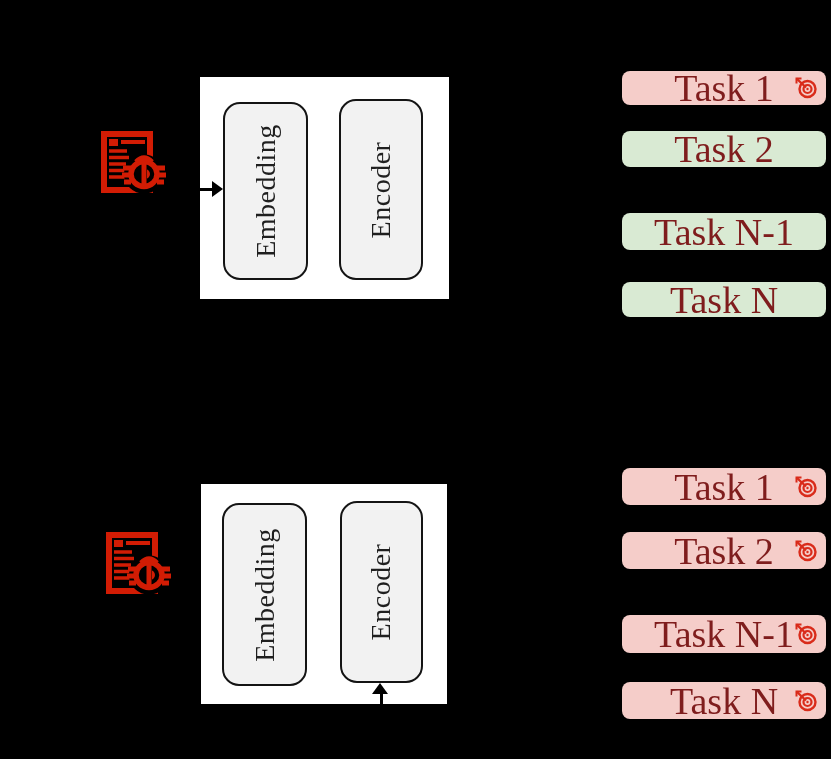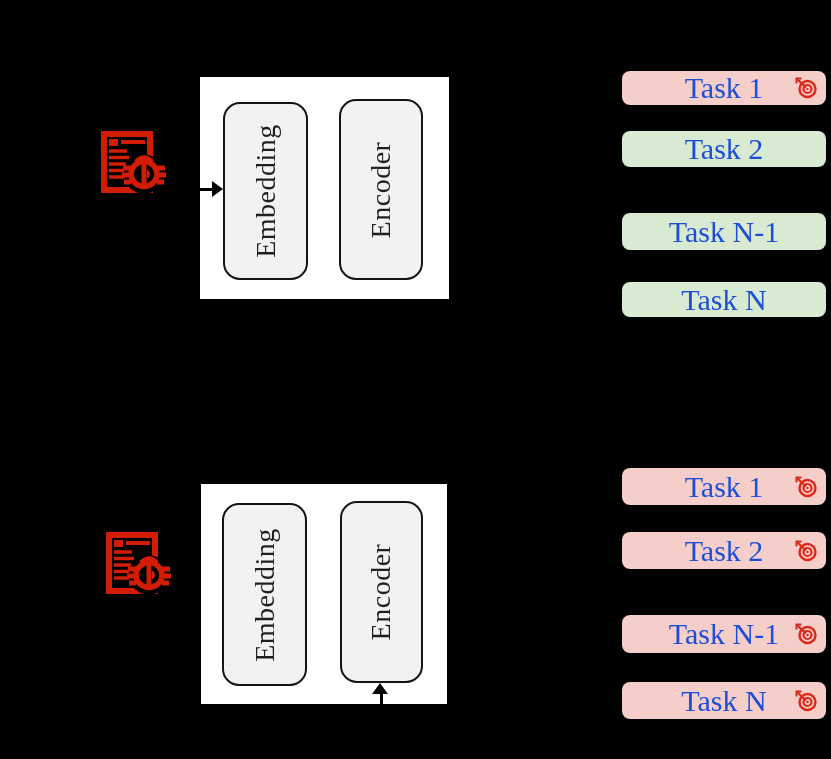--- a/index.html
+++ b/index.html
@@ -34,21 +34,21 @@
   .a1-line { left:197px; top:188px; width:16px; height:3px; background:#000; }
   .a1-head { left:212px; top:181px; width:0; height:0;
              border-left:11px solid #000; border-top:8px solid transparent; border-bottom:8px solid transparent; }
   .a2-line { left:380px; top:692px; width:3px; height:14px; background:#000; }
   .a2-head { left:372px; top:683px; width:0; height:0;
              border-bottom:11px solid #000; border-left:8px solid transparent; border-right:8px solid transparent; }
   
   .badge {
     position:absolute; left:622px; width:204px; box-sizing:border-box;
     border-radius:8px; display:flex; align-items:center; justify-content:center;
-    font-size:30px; color:#1d4ed8;
+    font-size:38px; color:#7f1d1d;
   }
   .badge.attacked { background:var(--badge-attacked,#f5cdc9); }
   .badge.clean    { background:var(--badge-clean,#d9ead3); }
   .badge .ticon { position:absolute; right:8px; top:50%; transform:translateY(-50%);
                   width:24px; height:24px; }
   .b-t1 { top:71px;  height:34px; }
   .b-t2 { top:131px; height:36px; }
   .b-t3 { top:213px; height:37px; }
   .b-t4 { top:282px; height:35px; }
   .b-b1 { top:468px; height:37px; }

